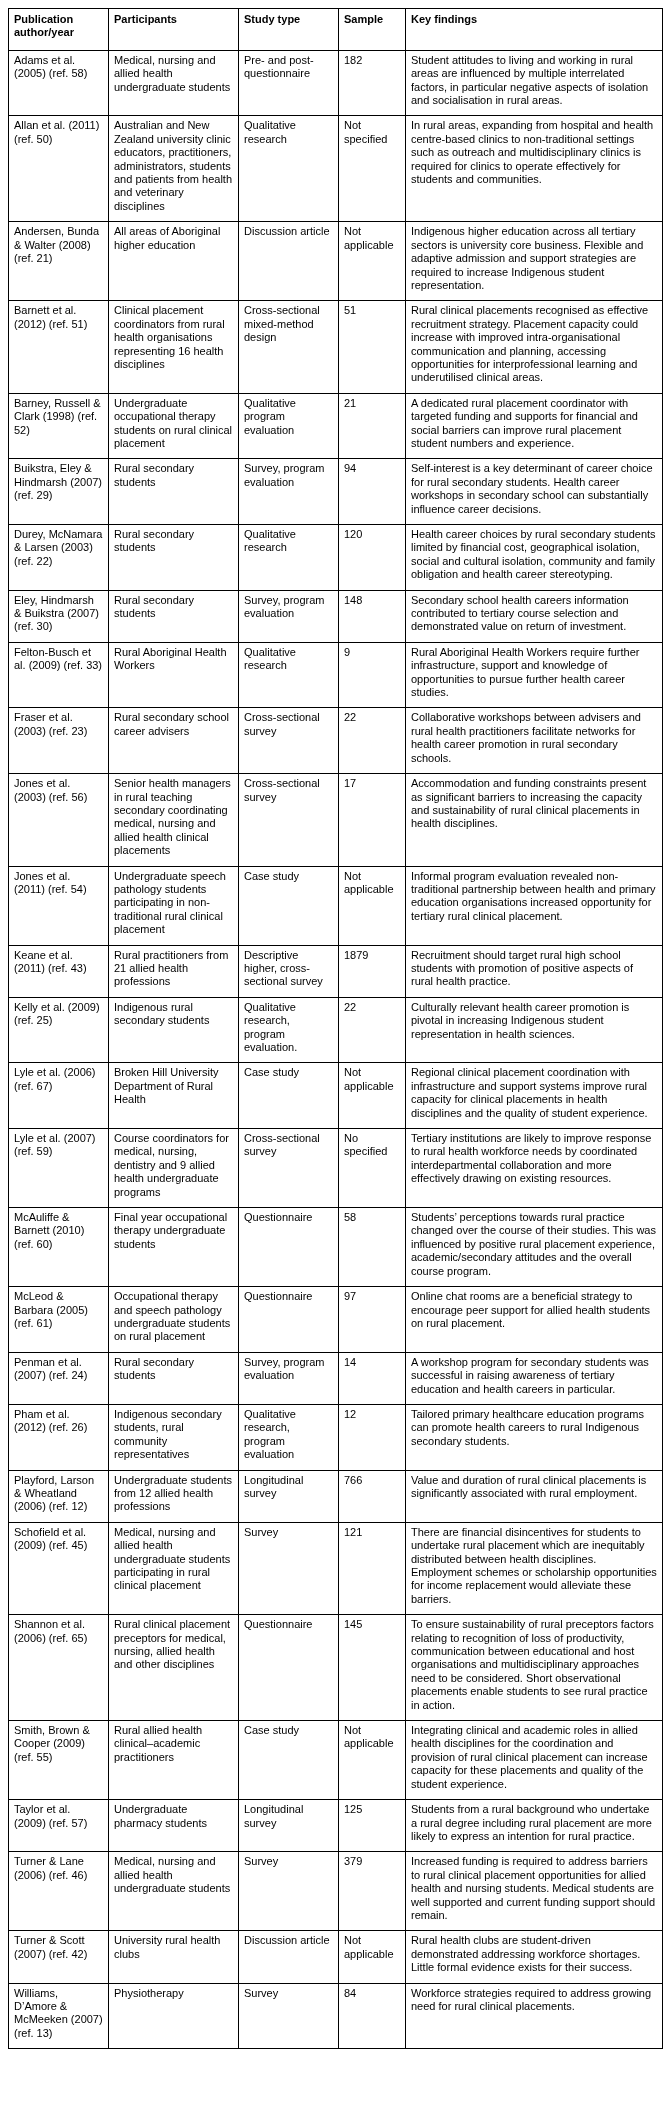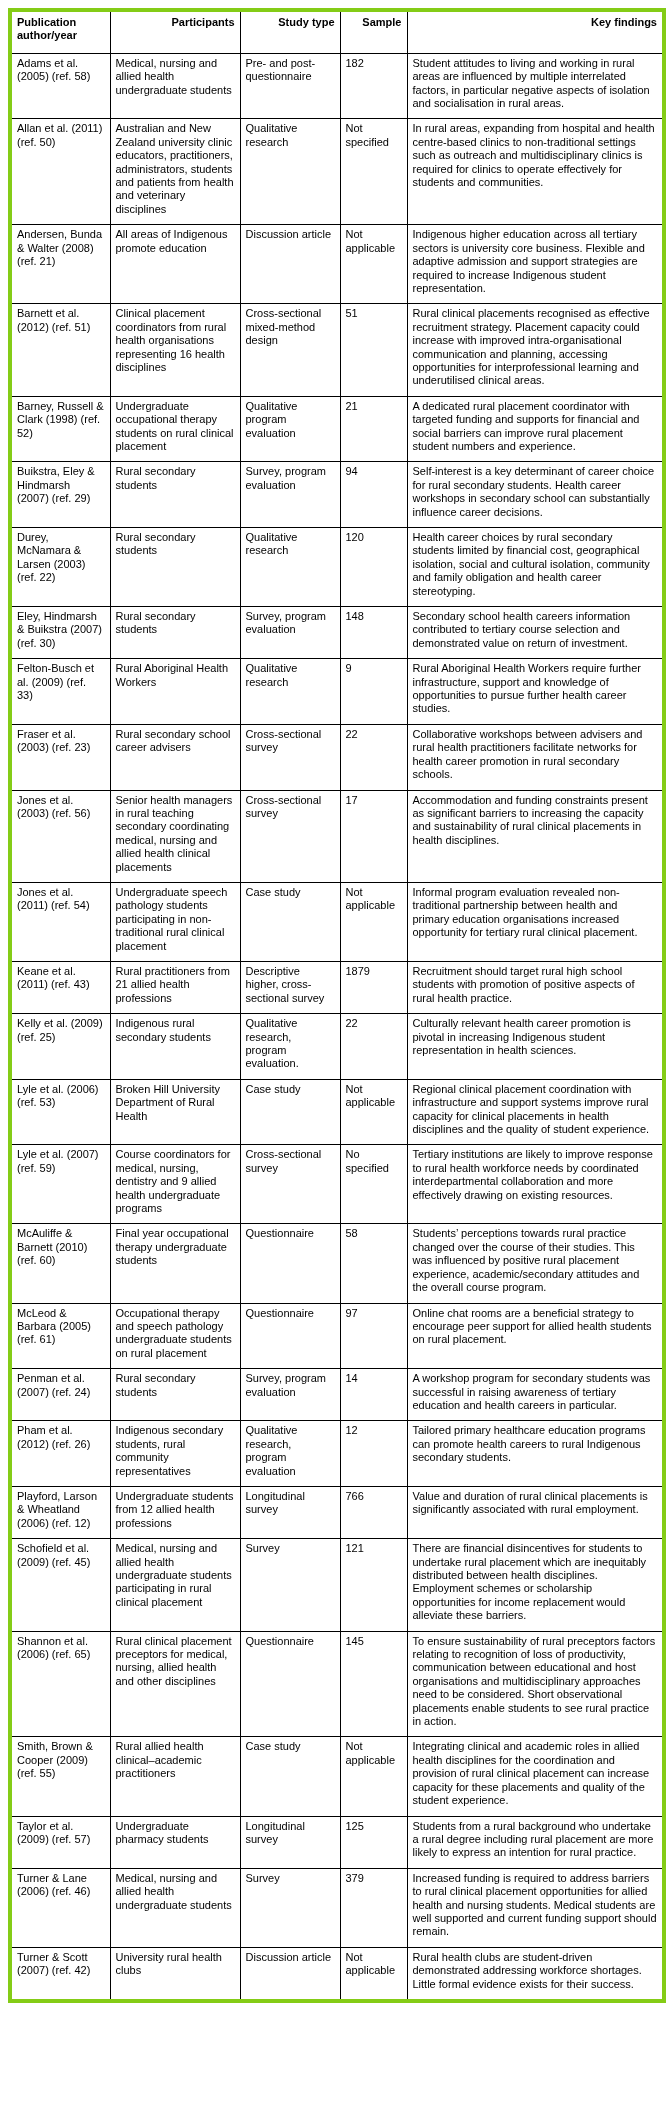--- a/index.html
+++ b/index.html
@@ -11,35 +11,35 @@
     font-family: "Liberation Sans", "DejaVu Sans", sans-serif;
     color: #000000;
   }
   .table-wrap {
     padding: 8px 8px 10px 8px;
   }
   table.lit-table {
     border-collapse: collapse;
     table-layout: fixed;
     width: 654px;
-    border: 4px solid #84cc16;
+    border: 1px solid #84cc16;
   }
   table.lit-table th,
   table.lit-table td {
     border: 1px solid #000000;
     vertical-align: top;
     text-align: left;
     padding: 3px 5px 5px 5px;
     font-size: 11px;
     line-height: 1.22;
     word-wrap: break-word;
   }
   table.lit-table thead th {
     font-weight: bold;
-    text-align: right;
+    text-align: left;
     padding-top: 4px;
     padding-bottom: 10px;
   }
   table.lit-table thead th.col-author {
     text-align: left;
   }
   col.col-author   { width: 100px; }
   col.col-participants { width: 130px; }
   col.col-studytype { width: 100px; }
   col.col-sample   { width: 67px; }
@@ -79,21 +79,21 @@
         </tr>
         <tr>
           <td>Allan et al. (2011) (ref. 50)</td>
           <td>Australian and New Zealand university clinic educators, practitioners, administrators, students and patients from health and veterinary disciplines</td>
           <td>Qualitative research</td>
           <td>Not specified</td>
           <td>In rural areas, expanding from hospital and health centre-based clinics to non-traditional settings such as outreach and multidisciplinary clinics is required for clinics to operate effectively for students and communities.</td>
         </tr>
         <tr>
           <td>Andersen, Bunda &amp; Walter (2008) (ref. 21)</td>
-          <td>All areas of Indigenous promote education</td>
+          <td>All areas of Aboriginal higher education</td>
           <td>Discussion article</td>
           <td>Not applicable</td>
           <td>Indigenous higher education across all tertiary sectors is university core business. Flexible and adaptive admission and support strategies are required to increase Indigenous student representation.</td>
         </tr>
         <tr>
           <td>Barnett et al. (2012) (ref. 51)</td>
           <td>Clinical placement coordinators from rural health organisations representing 16 health disciplines</td>
           <td>Cross-sectional mixed-method design</td>
           <td>51</td>
           <td>Rural clinical placements recognised as effective recruitment strategy. Placement capacity could increase with improved intra-organisational communication and planning, accessing opportunities for interprofessional learning and underutilised clinical areas.</td>
@@ -162,21 +162,21 @@
           <td>Recruitment should target rural high school students with promotion of positive aspects of rural health practice.</td>
         </tr>
         <tr>
           <td>Kelly et al. (2009) (ref. 25)</td>
           <td>Indigenous rural secondary students</td>
           <td>Qualitative research, program evaluation.</td>
           <td>22</td>
           <td>Culturally relevant health career promotion is pivotal in increasing Indigenous student representation in health sciences.</td>
         </tr>
         <tr>
-          <td>Lyle et al. (2006) (ref. 53)</td>
+          <td>Lyle et al. (2006) (ref. 67)</td>
           <td>Broken Hill University Department of Rural Health</td>
           <td>Case study</td>
           <td>Not applicable</td>
           <td>Regional clinical placement coordination with infrastructure and support systems improve rural capacity for clinical placements in health disciplines and the quality of student experience.</td>
         </tr>
         <tr>
           <td>Lyle et al. (2007) (ref. 59)</td>
           <td>Course coordinators for medical, nursing, dentistry and 9 allied health undergraduate programs</td>
           <td>Cross-sectional survey</td>
           <td>No specified</td>
@@ -252,15 +252,22 @@
           <td>379</td>
           <td>Increased funding is required to address barriers to rural clinical placement opportunities for allied health and nursing students. Medical students are well supported and current funding support should remain.</td>
         </tr>
         <tr>
           <td>Turner &amp; Scott (2007) (ref. 42)</td>
           <td>University rural health clubs</td>
           <td>Discussion article</td>
           <td>Not applicable</td>
           <td>Rural health clubs are student-driven demonstrated addressing workforce shortages. Little formal evidence exists for their success.</td>
         </tr>
+        <tr>
+          <td>Williams, D’Amore &amp; McMeeken (2007) (ref. 13)</td>
+          <td>Physiotherapy</td>
+          <td>Survey</td>
+          <td>84</td>
+          <td>Workforce strategies required to address growing need for rural clinical placements.</td>
+        </tr>
       </tbody>
   </table>
 </div>
 
 </body></html>

